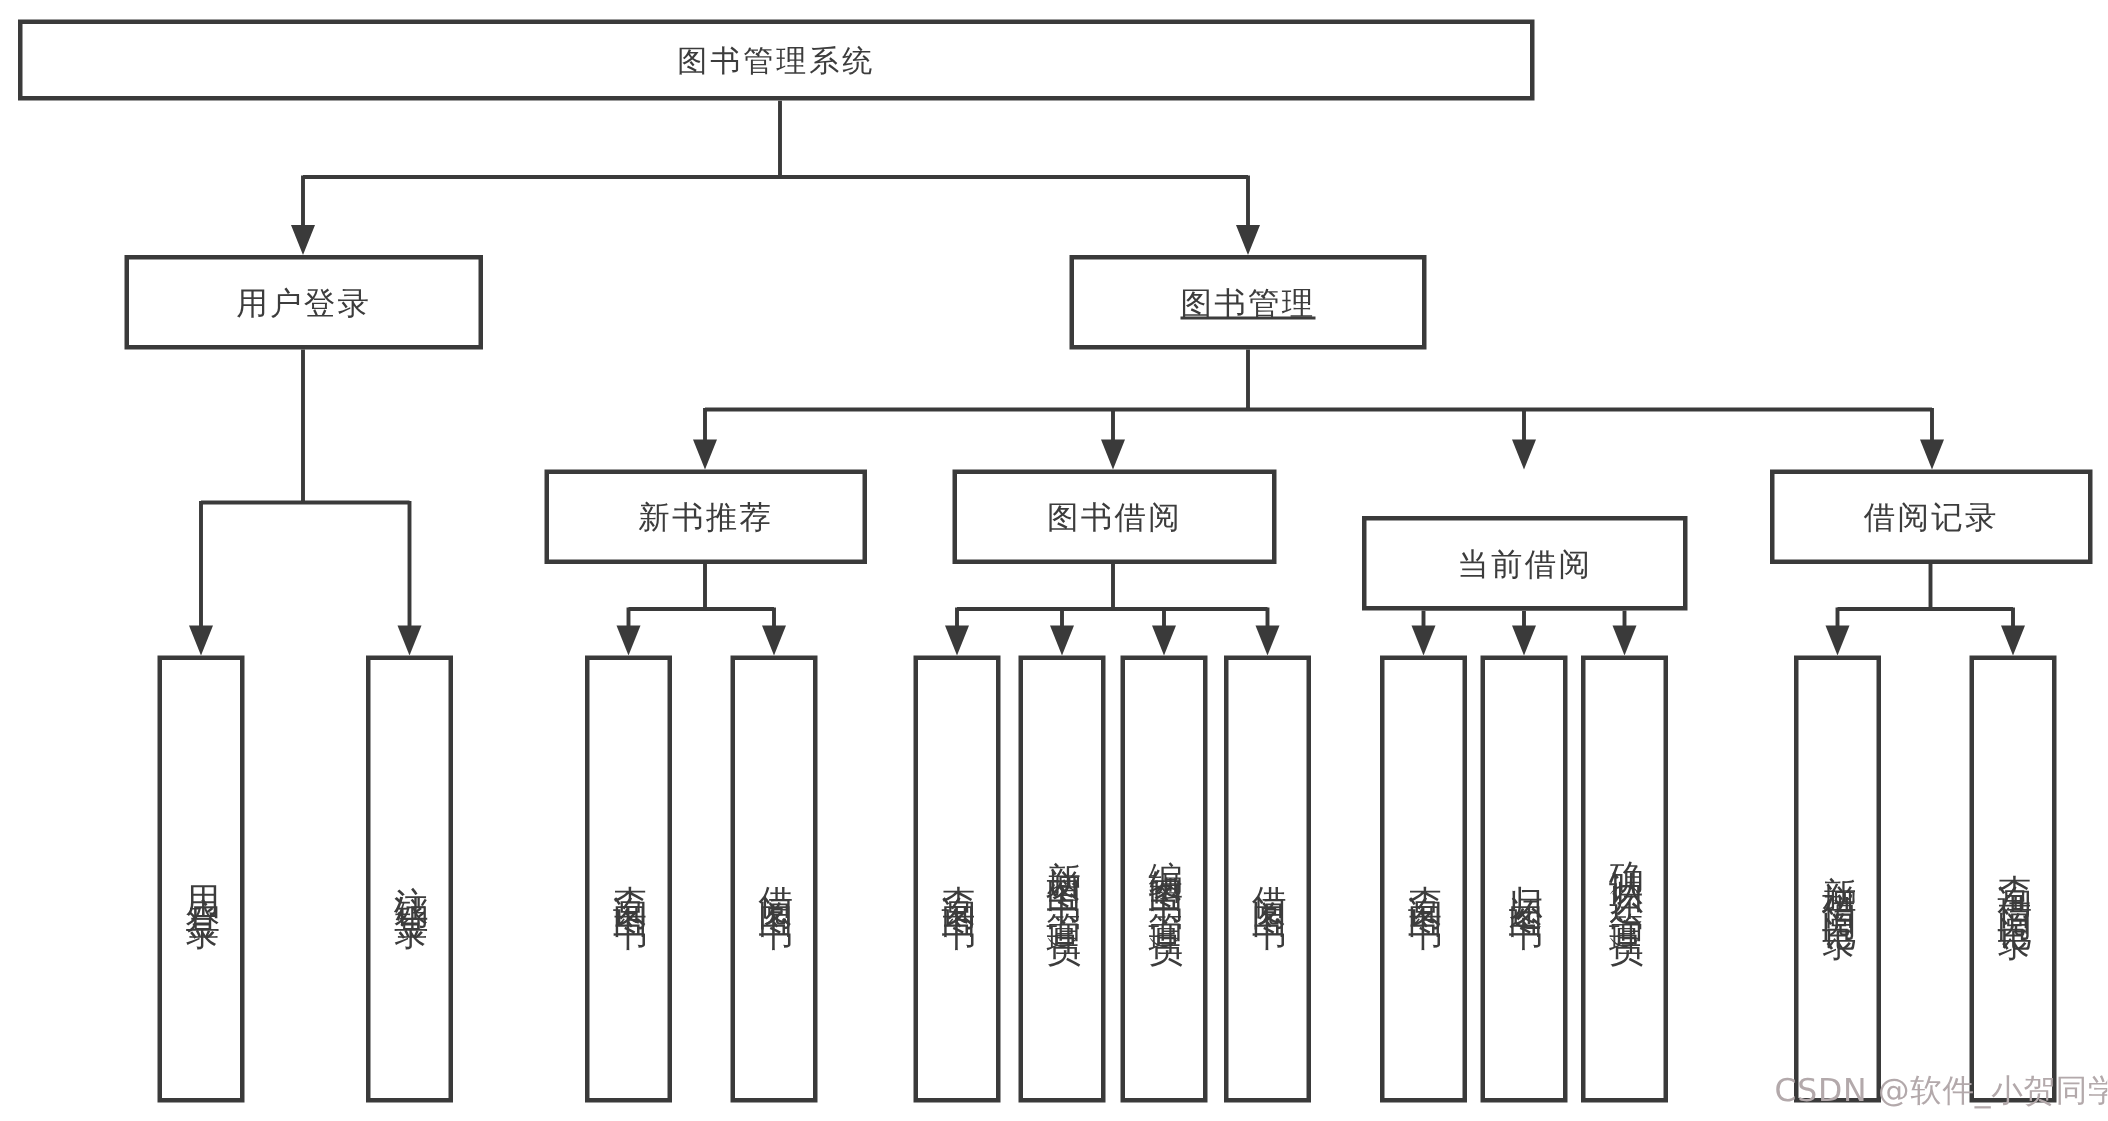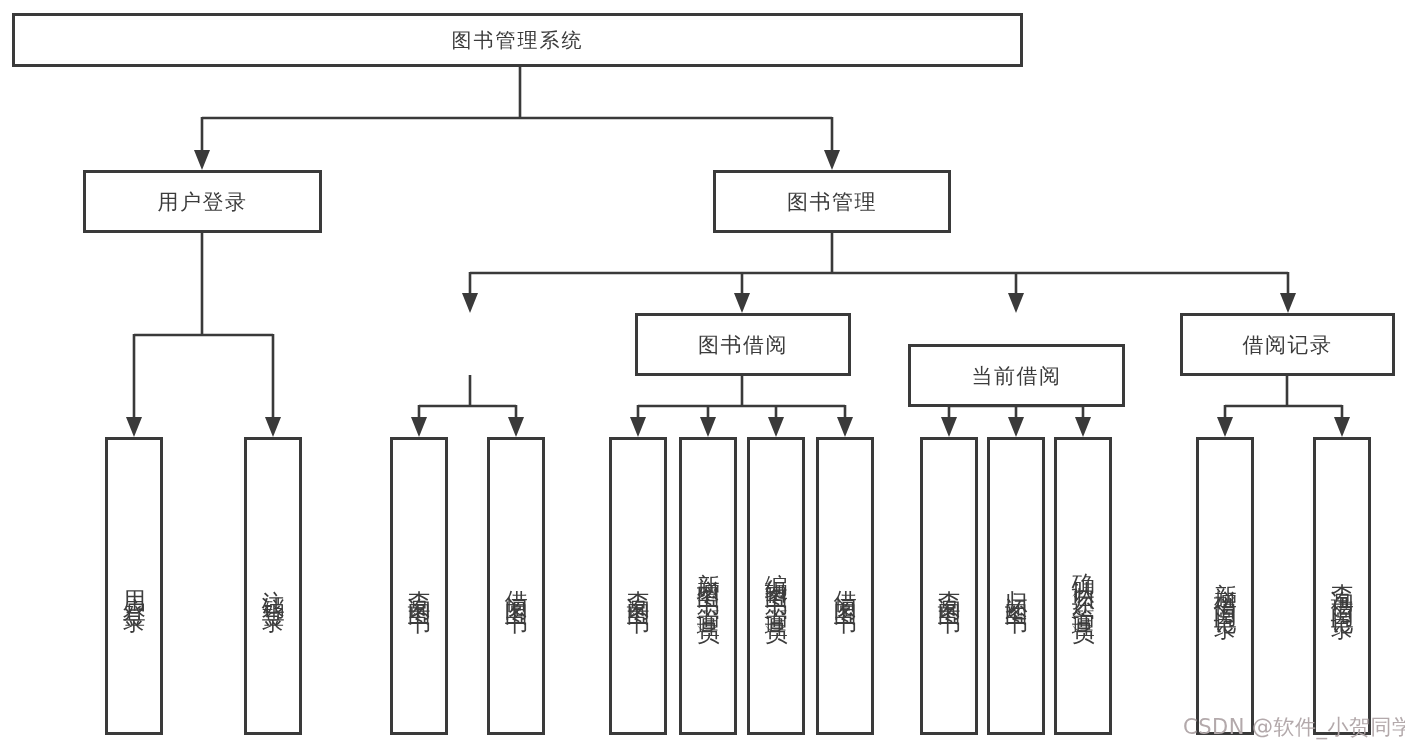--- a/index.html
+++ b/index.html
@@ -108,24 +108,27 @@
     </g>
   </svg>
 
   <div class="node root-node" style="left:12px; top:13px; width:1011px; height:54px;justify-content:center;">
     <span>图书管理系统</span>
   </div>
 
   <div class="node h-node" style="left:83px; top:170px; width:239px; height:63px;">
     <span>用户登录</span>
   </div>
-  <div class="node h-node" style="left:713px; top:170px; width:238px; height:63px;">
+  <div class="node h-node" style="left:713px; top:170px; width:238px; height:63px;text-decoration:underline;">
     <span>图书管理</span>
   </div>
 
+  <div class="node h-node" style="left:363px; top:313px; width:215px; height:63px;">
+    <span>新书推荐</span>
+  </div>
   <div class="node h-node" style="left:635px; top:313px; width:216px; height:63px;">
     <span>图书借阅</span>
   </div>
   <div class="node h-node" style="left:908px; top:313px; width:217px; height:63px;margin-top:31px;">
     <span>当前借阅</span>
   </div>
   <div class="node h-node" style="left:1180px; top:313px; width:215px; height:63px;justify-content:center;">
     <span>借阅记录</span>
   </div>
 

